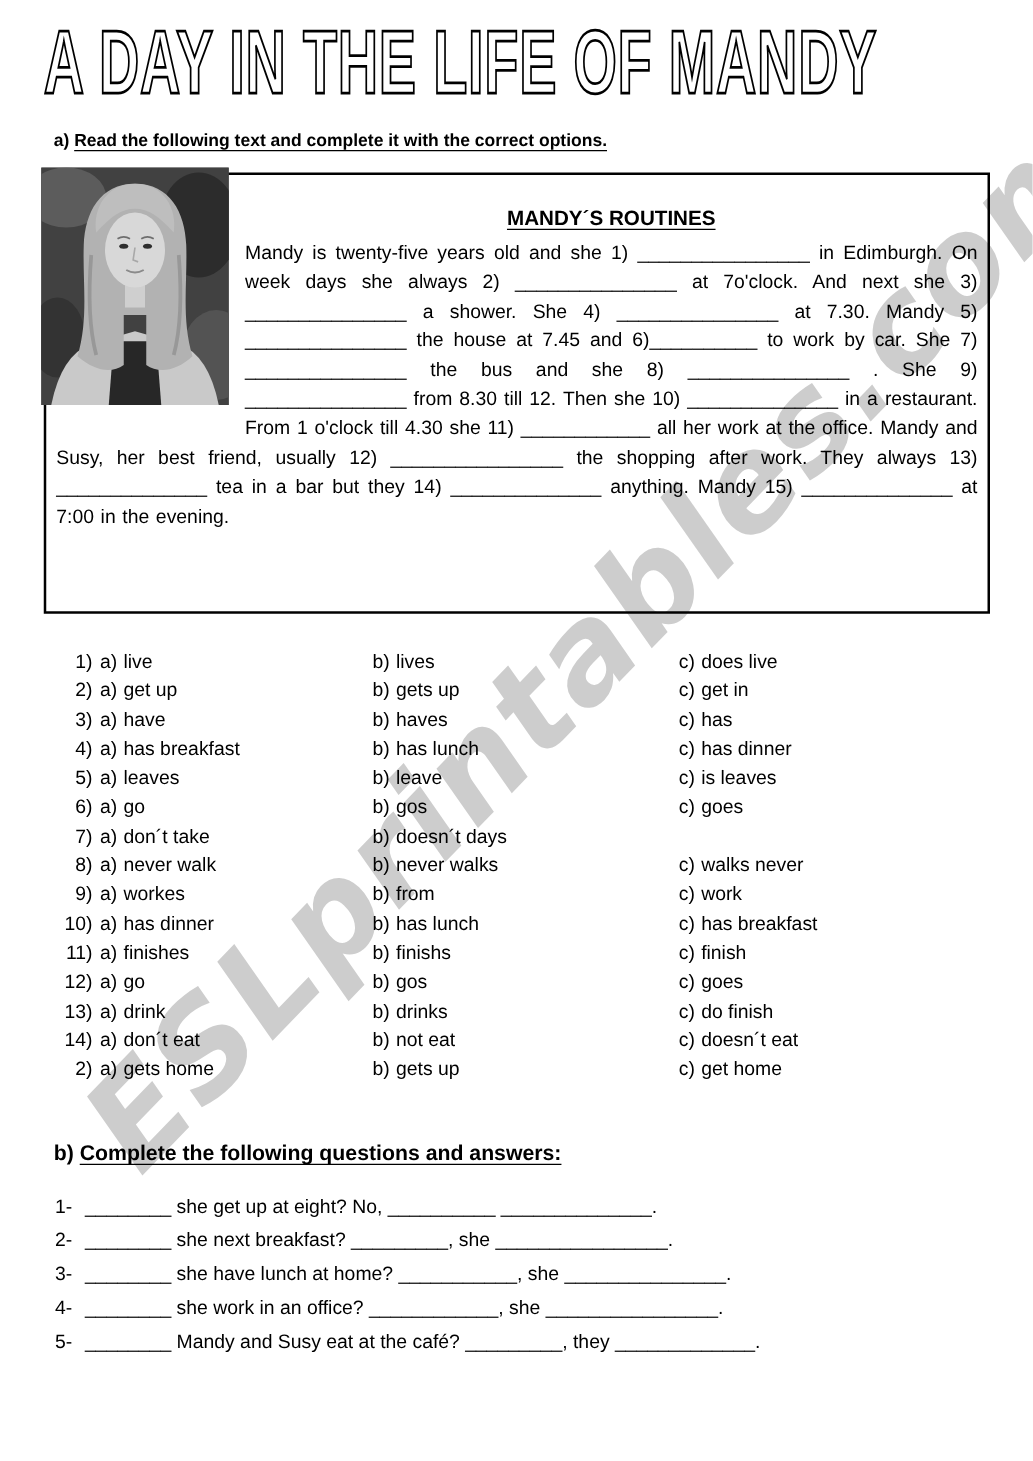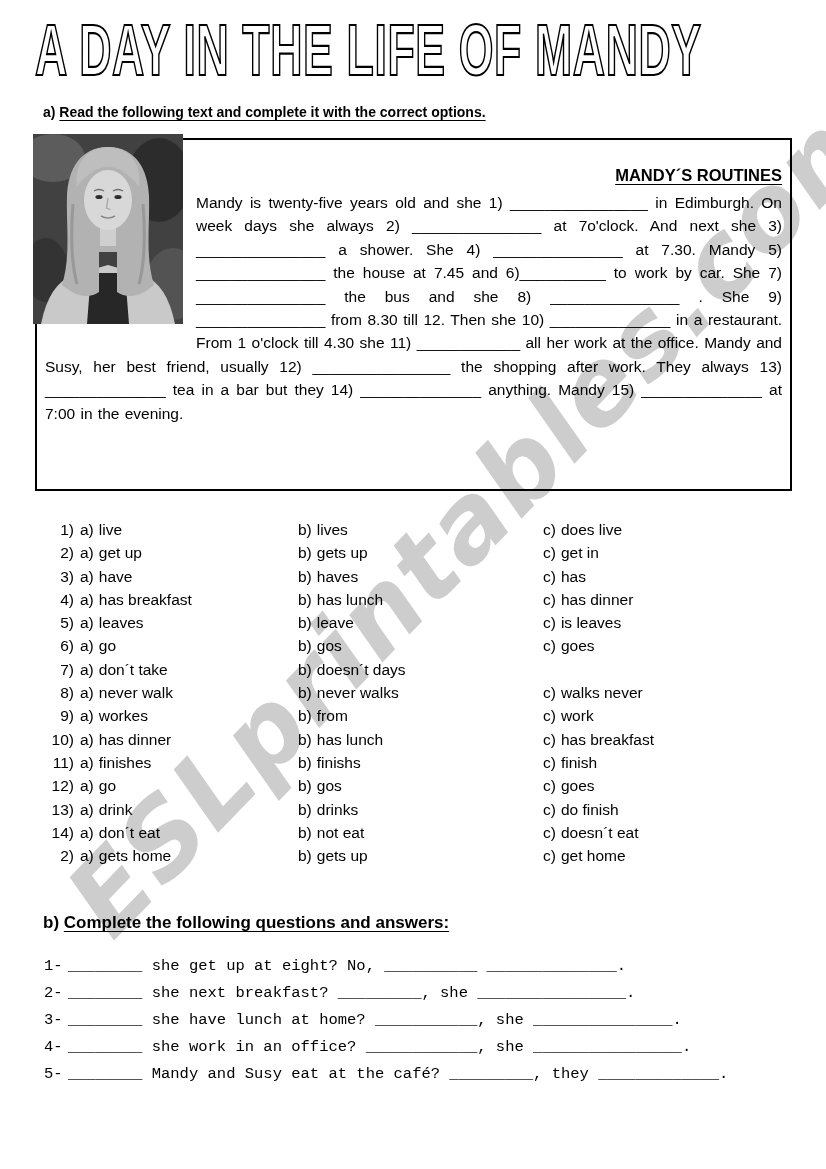--- a/index.html
+++ b/index.html
@@ -65,21 +65,21 @@
   .photo{
     float:left;
     width:150px;height:190px;
     margin:-6px 13px 12px -12px;
     background:#444;
     display:block;
   }
   .photo svg{display:block;width:100%;height:100%;}
   .box-heading{
     margin:26px 0 0 0;
-    text-align:right;
+    text-align:center;
     font-size:16.5px;
     font-weight:bold;
     text-decoration:underline;
     text-underline-offset:3px;
   }
   .routine-text{
     margin:6px 0 0 0;
     font-size:15.5px;
     line-height:23.4px;
     text-align:justify;
@@ -101,21 +101,21 @@
 
   .section-b{
     margin:46px 0 0 8px;
     font-size:17px;
     font-weight:bold;
   }
   .section-b .u{
     text-decoration:underline;
     text-underline-offset:3px;
   }
-  .questions{margin:20px 0 0 9px;font-family:Liberation Mono, monospace;}
+  .questions{margin:20px 0 0 9px;}
   .question-row{
     font-size:15.5px;
     line-height:26.8px;
     white-space:nowrap;
   }
   .q-num{display:inline-block;min-width:24px;}
 </style>
 </head>
 <body>
 

